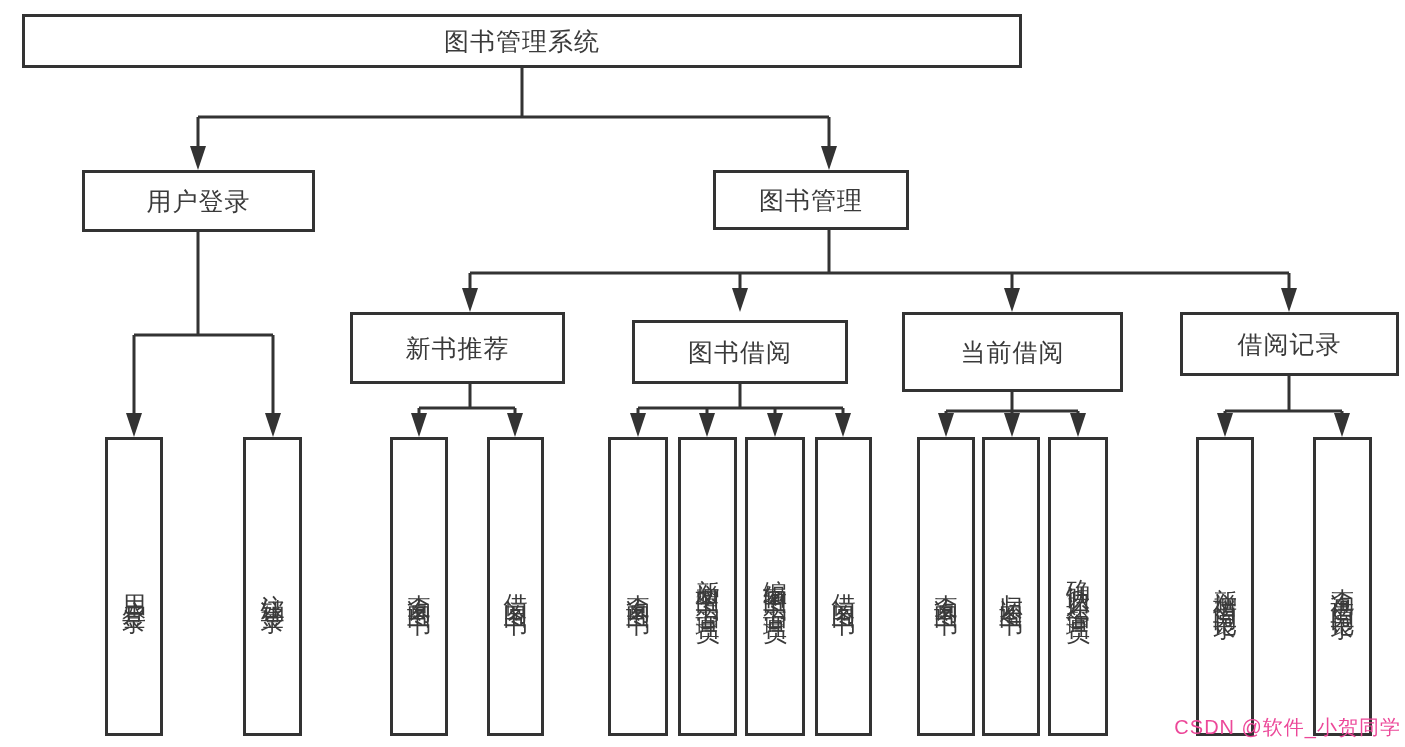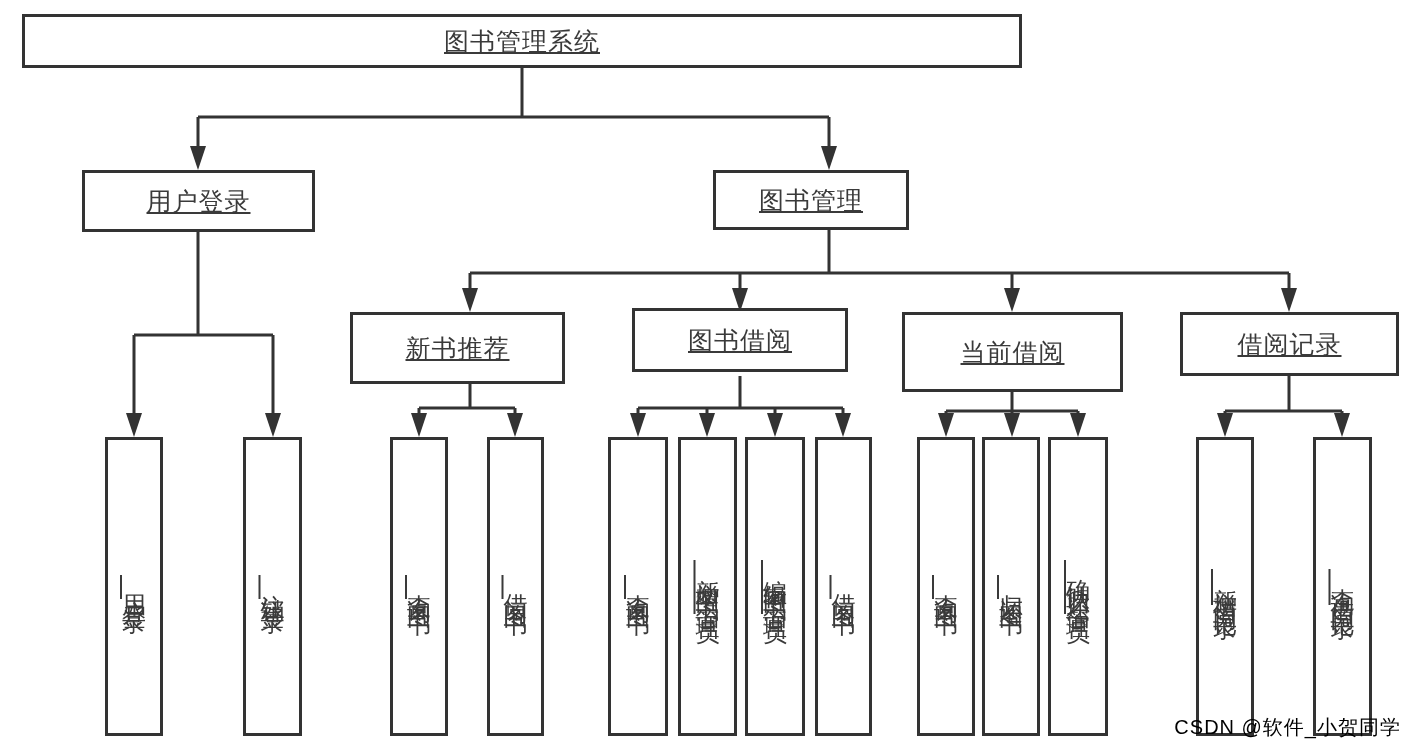--- a/index.html
+++ b/index.html
@@ -23,41 +23,40 @@
   }
   .node {
     position: absolute;
     box-sizing: border-box;
     border: 3px solid #333333;
     background: #ffffff;
     display: flex;
     align-items: center;
     justify-content: center;
     color: #3a3a3a;
-    text-decoration: underline;
   }
   .node.h span {
     font-size: 25px;
     letter-spacing: 1px;
     white-space: nowrap;
   }
   .node.leaf span {
     writing-mode: vertical-rl;
     text-orientation: mixed;
     font-size: 24px;
     letter-spacing: 6px;
     line-height: 1;
     white-space: nowrap;
   }
   .watermark {
     position: absolute;
     top: 714px;
     right: 4px;
     font-size: 20px;
-    color: #000000;
+    color: #ec4899;
     letter-spacing: 1px;
     z-index: 10;
     white-space: nowrap;
   }
 </style>
 </head>
 <body>
 
 <div class="canvas">
 
@@ -97,21 +96,21 @@
   <div class="node h" style="left:82px;top:170px;width:233px;height:62px">
     <span>用户登录</span>
   </div>
   <div class="node h" style="left:713px;top:170px;width:196px;height:60px">
     <span>图书管理</span>
   </div>
 
   <div class="node h" style="left:350px;top:312px;width:215px;height:72px">
     <span>新书推荐</span>
   </div>
-  <div class="node h" style="left:632px;top:308px;width:216px;height:64px">
+  <div class="node h" style="left:632px;top:320px;width:216px;height:64px">
     <span>图书借阅</span>
   </div>
   <div class="node h" style="left:902px;top:312px;width:221px;height:80px">
     <span>当前借阅</span>
   </div>
   <div class="node h" style="left:1180px;top:312px;width:219px;height:64px">
     <span>借阅记录</span>
   </div>
 
   <div class="node leaf" style="left:105px;top:437px;width:58px;height:299px">

